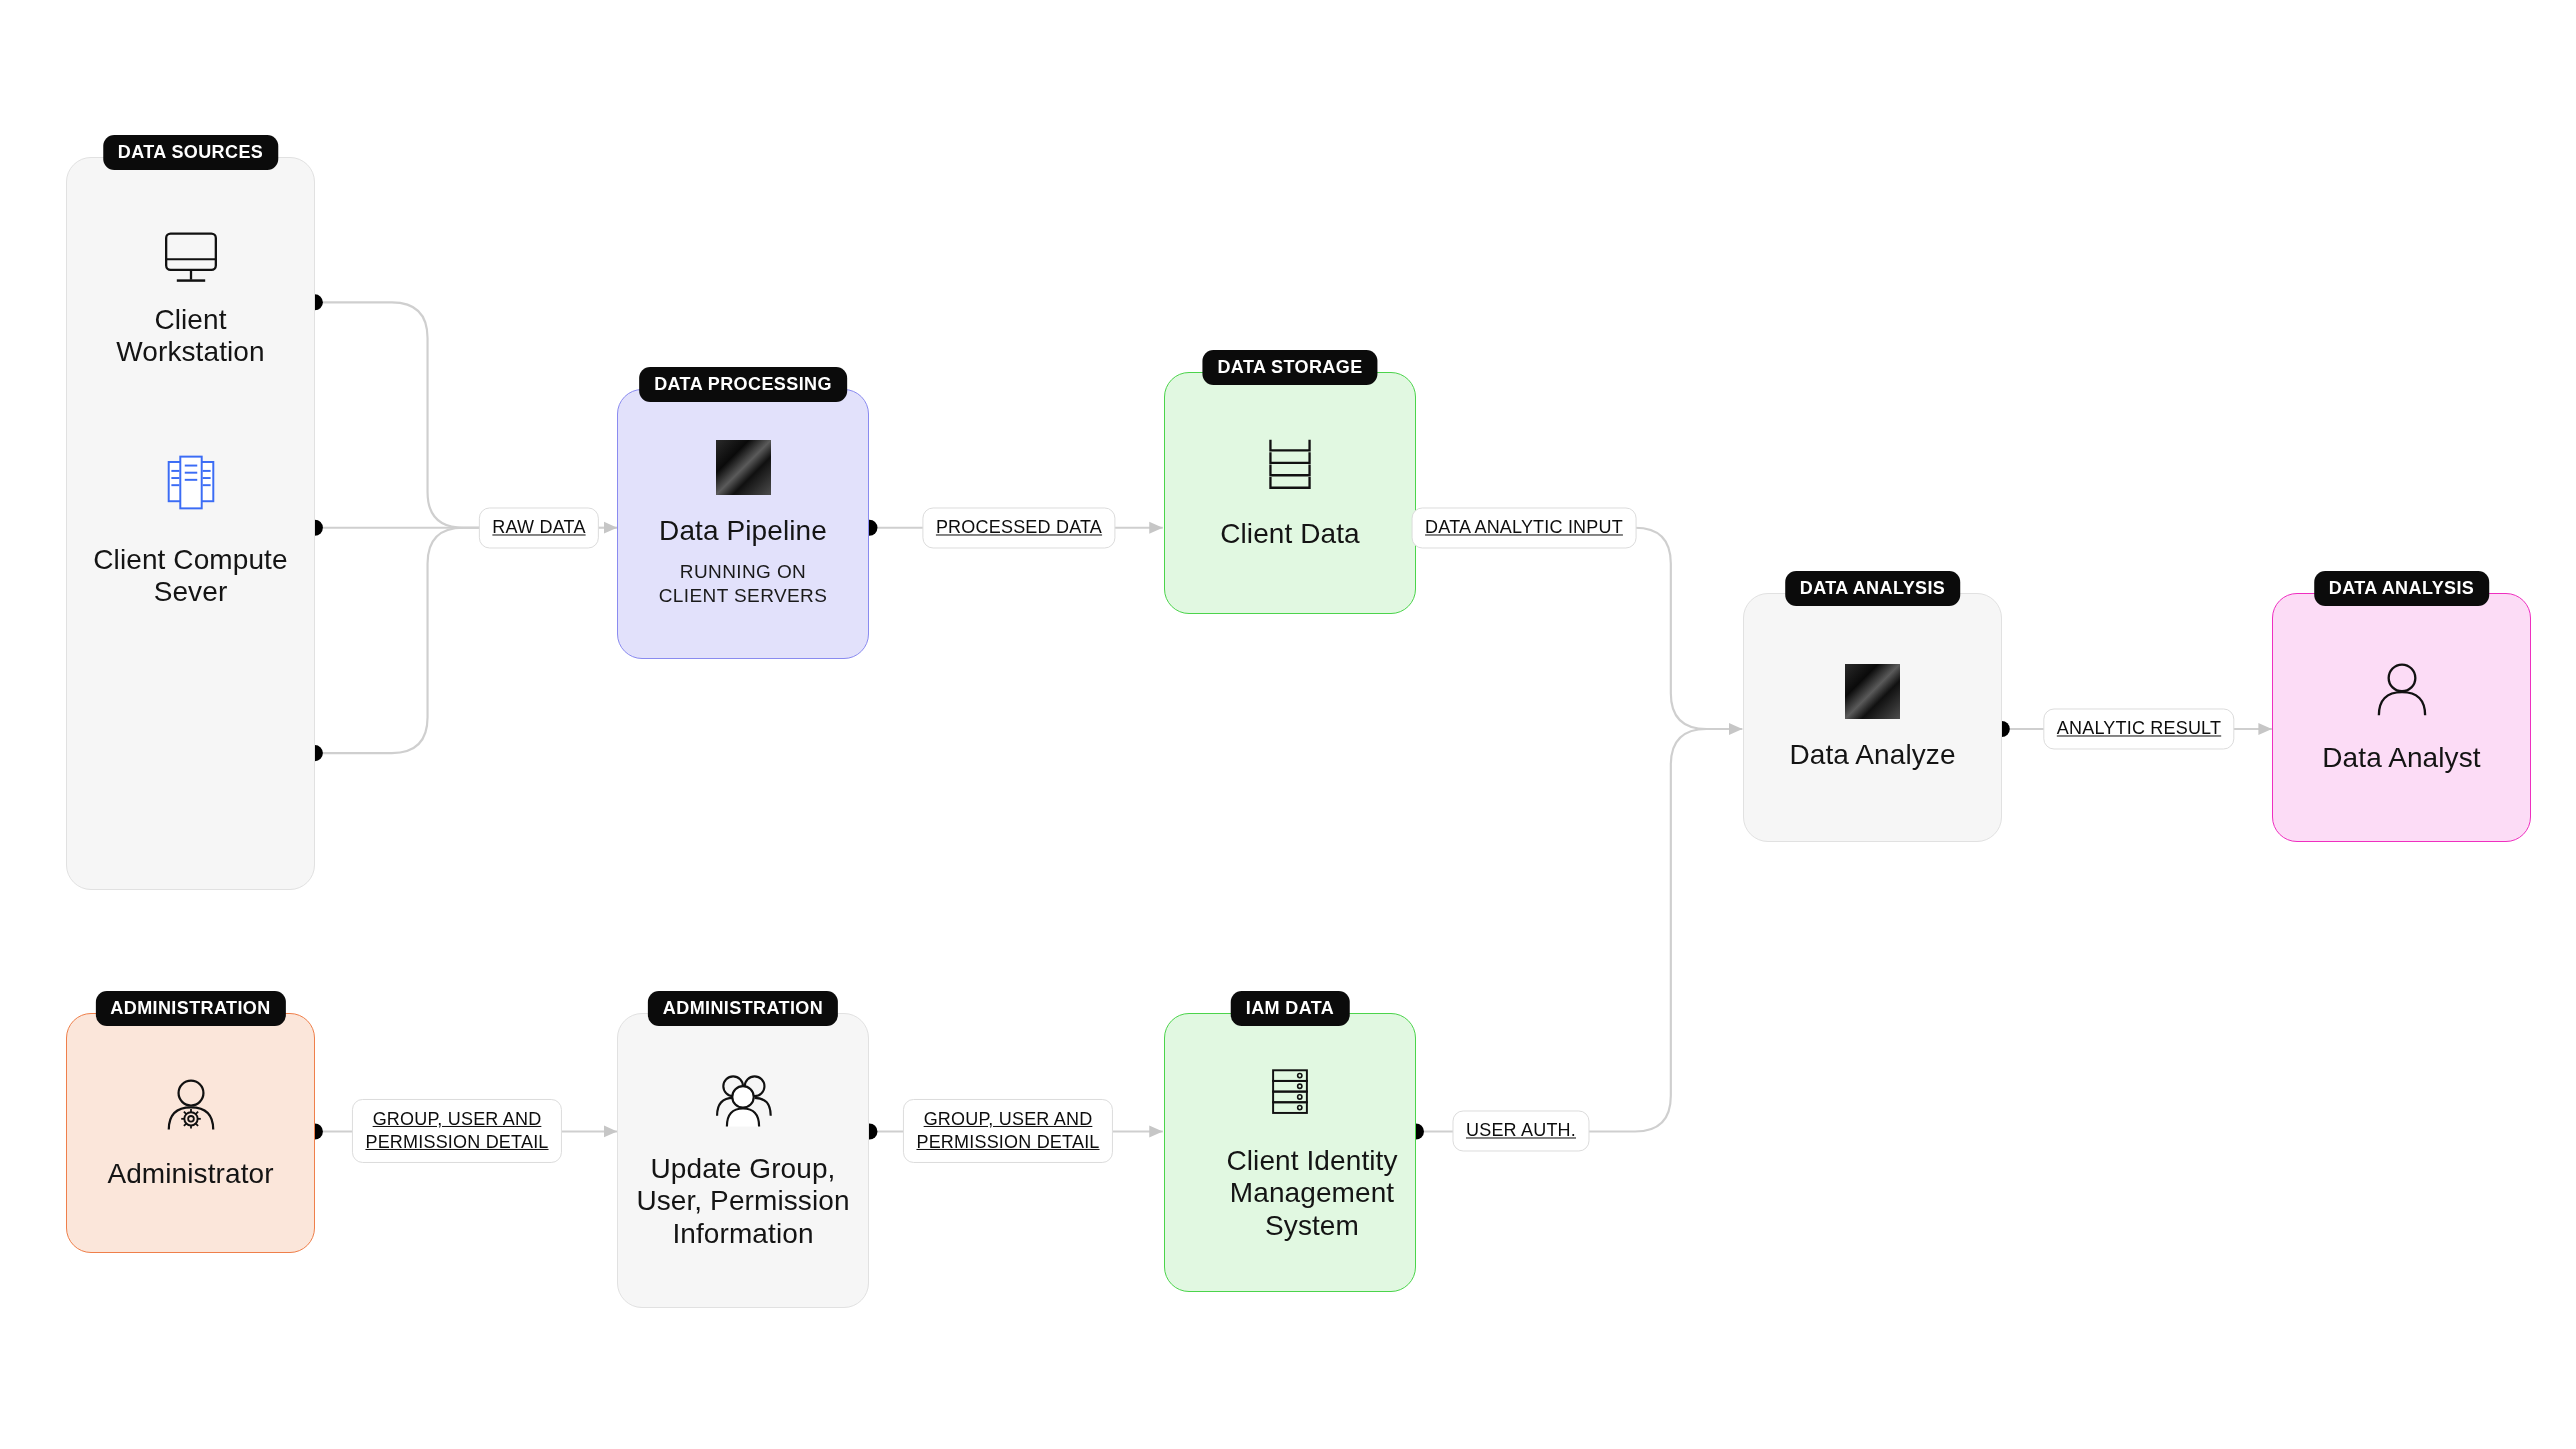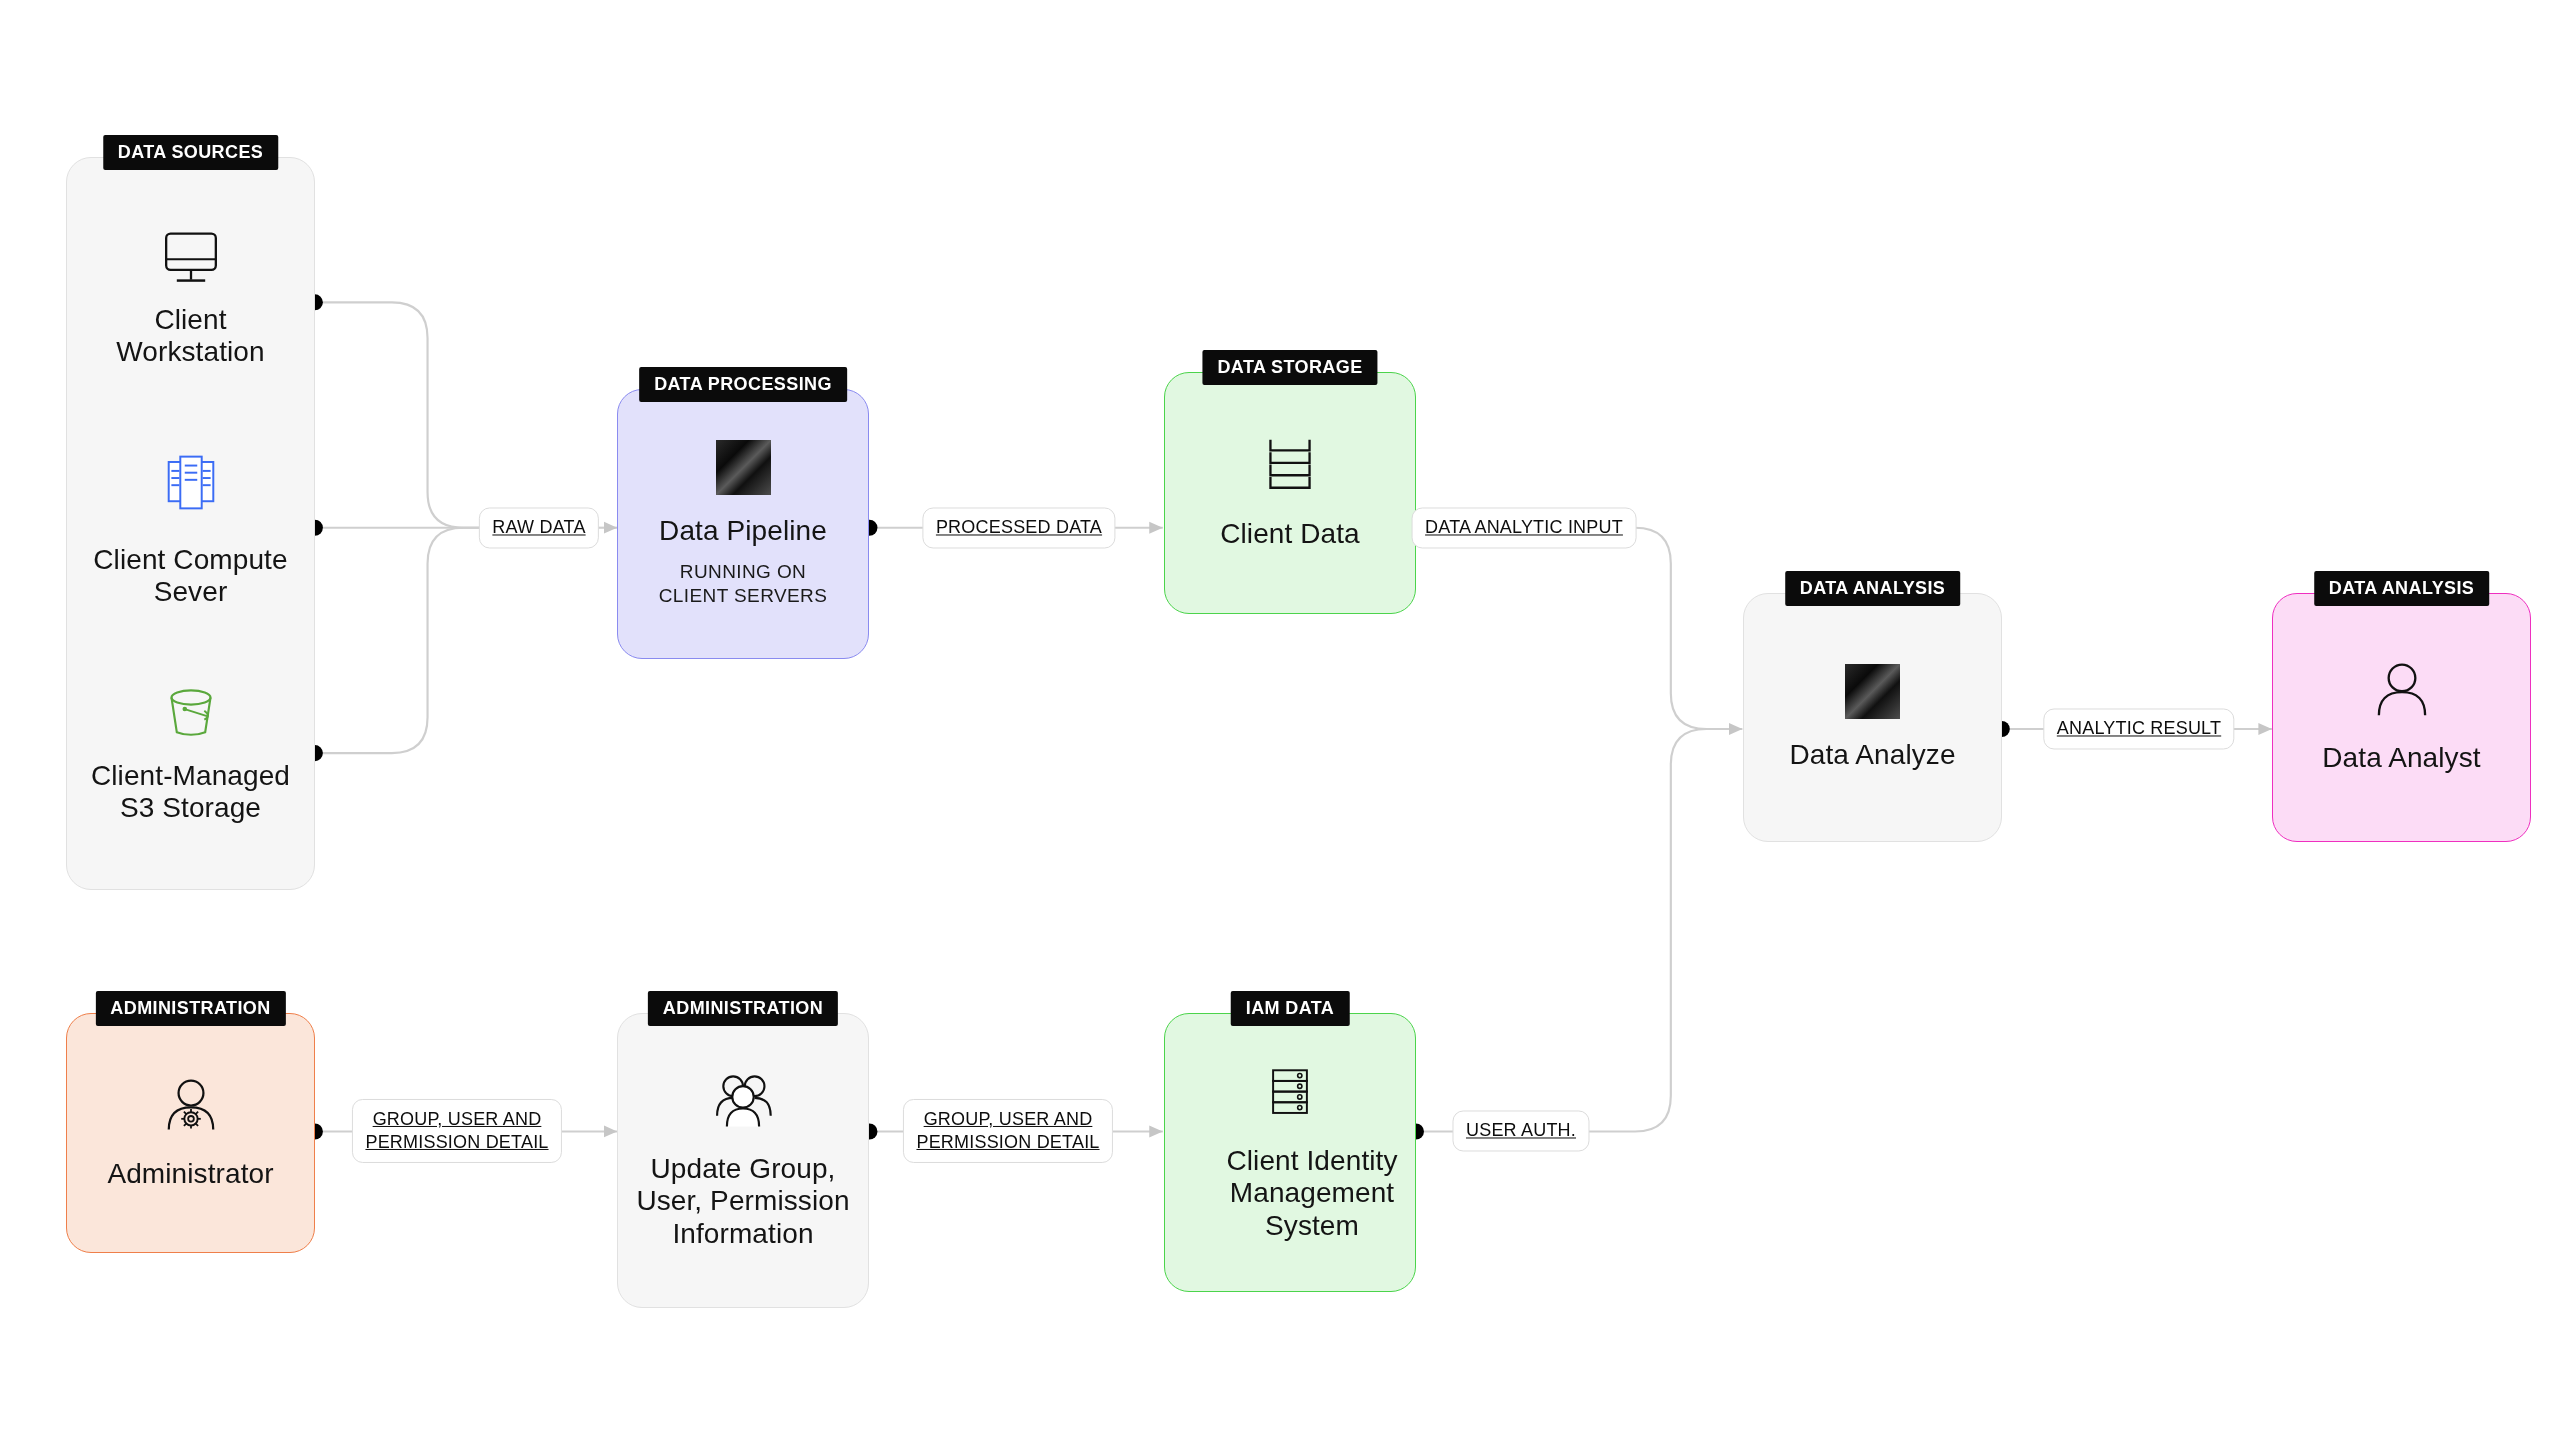--- a/index.html
+++ b/index.html
@@ -13,21 +13,21 @@
   .node{position:absolute;box-sizing:border-box;border-radius:25px;
         display:flex;flex-direction:column;align-items:center;justify-content:center;}
   .node.grey{background:#f6f6f6;border:1.3px solid #e1e1e1;}
   .node.lav {background:#e2e1fb;border:1.3px solid #8a8bf0;}
   .node.grn {background:#e1f8e1;border:1.3px solid #4bd44b;}
   .node.org {background:#fbe6da;border:1.3px solid #ef7f4a;}
   .node.pnk {background:#fcdcf6;border:1.3px solid #ef2fc0;}
 
   
   .chip{position:absolute;top:-23px;left:50%;transform:translateX(-50%);
-        background:#0b0b0b;color:#ffffff;border-radius:2px;
+        background:#0b0b0b;color:#ffffff;border-radius:11px;
         padding:8px 15px 9px;font-size:18px;font-weight:700;letter-spacing:0.4px;
         white-space:nowrap;line-height:1;z-index:6;}
 
   
   .ntitle{font-size:28px;line-height:1.16;text-align:center;color:#141414;margin-top:19.7px;
           font-weight:400;letter-spacing:0.1px;}
   .nsub{font-size:19px;line-height:1.26;text-align:center;color:#1a1a1a;margin-top:12.5px;
         letter-spacing:0.4px;}
 
   
@@ -131,33 +131,20 @@
             <line x1="30" y1="14" x2="44" y2="14"></line>
               <line x1="30" y1="22" x2="44" y2="22"></line>
             <line x1="30" y1="30" x2="44" y2="30"></line>
           </g>
         </svg>
       </span>
       <div class="ntitle" style="white-space:pre-line;margin-top:29px;">Client Compute
 Sever</div>
     </div>
 
-    <div class="ds-item" style="top:528px;">
-      <span class="icon">
-        <svg width="66" height="55" viewBox="0 0 74 62">
-          <ellipse cx="37" cy="13" rx="22" ry="8" fill="none" stroke="#5aa83c" stroke-width="2.4"></ellipse>
-          <path d="M15,13 L21,52 Q37,58 53,52 L59,13" fill="none" stroke="#5aa83c" stroke-width="2.4"></path>
-          <path d="M30,26 L55,34" stroke="#5aa83c" stroke-width="2.2" fill="none"></path>
-          <circle cx="30" cy="26" r="2.6" fill="#5aa83c"></circle>
-          <path d="M52,28 Q60,34 52,38" fill="none" stroke="#5aa83c" stroke-width="2.2"></path>
-        </svg>
-      </span>
-      <div class="ntitle" style="white-space:pre-line;">Client-Managed
-S3 Storage</div>
-    </div>
   </div>
 
   <div class="node lav" style="left:617px;top:389px;width:252px;height:270px;">
     <div class="chip">DATA PROCESSING</div>
     <div class="gradsq"></div>
     <div class="ntitle">Data Pipeline</div>
     <div class="nsub" style="white-space:pre-line;">RUNNING ON
 CLIENT SERVERS</div>
   </div>
 

